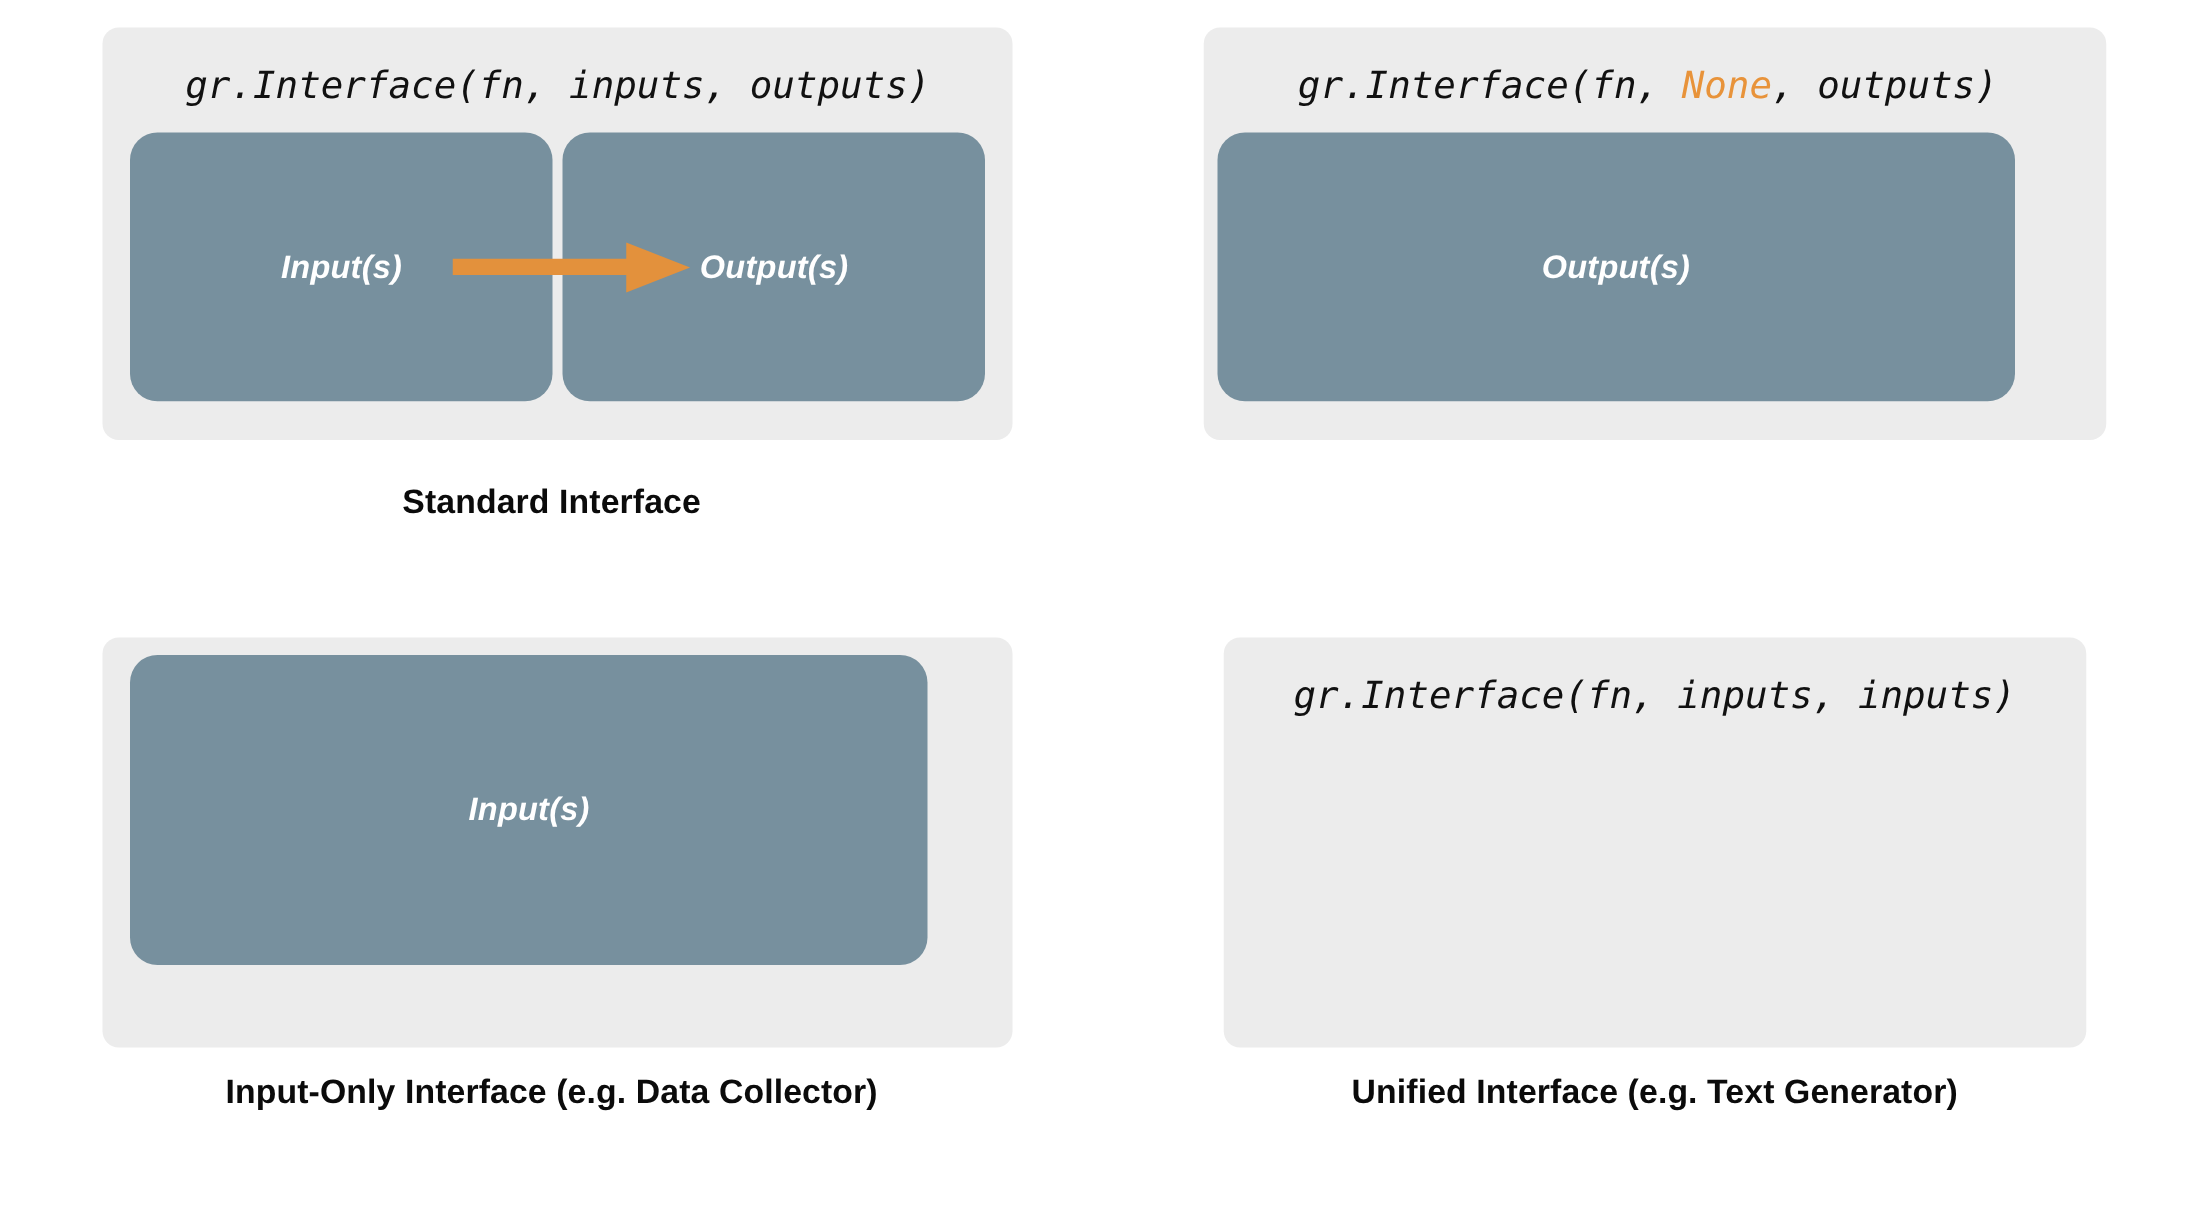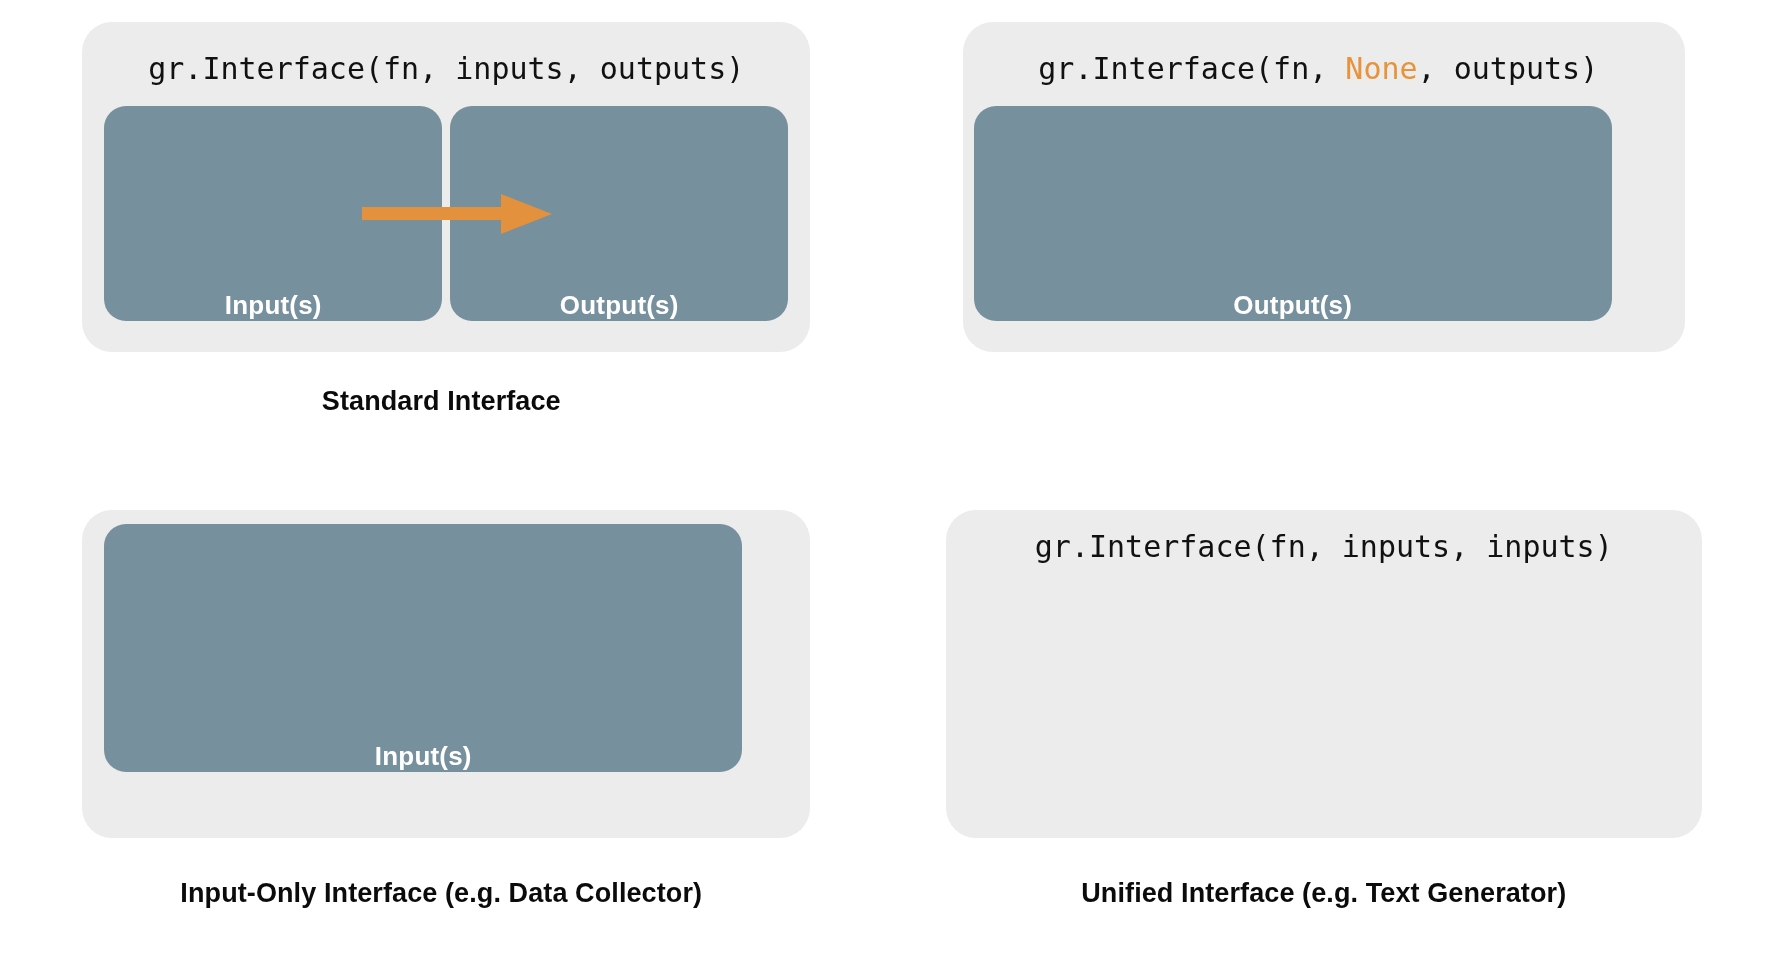--- a/index.html
+++ b/index.html
@@ -31,22 +31,23 @@
   }
 
   
   .panel.p1 { padding: 22px 0 0 0; }
   .panel.p2 { padding: 22px 0 0 0; }
   .panel.p3 { padding: 22px 0 0 0; }
   .panel.p4 { padding: 22px 0 0 0; }
 
   .card {
     background: #ececec;
-    border-radius: 30px;
+    border-radius: 13px;
     box-sizing: border-box;
+    font-style: italic;
   }
 
   .card.c1 {
     width: 728px;
     height: 330px;
     margin-left: 10px;
     padding: 14px 22px 22px 22px;
   }
   .card.c2 {
     width: 722px;
@@ -54,24 +55,24 @@
     margin-left: 0px;
     padding: 14px 22px 22px 11px;
   }
   .card.c3 {
     width: 728px;
     height: 328px;
     margin-left: 10px;
     padding: 14px 22px 22px 22px;
   }
   .card.c4 {
-    width: 756px;
+    width: 690px;
     height: 328px;
     margin-left: 0px;
-    padding: 4px 22px 22px 22px;
+    padding: 14px 22px 22px 22px;
   }
 
   .code-header {
     font-family: "DejaVu Sans Mono", "Liberation Mono", monospace;
     font-size: 30px;
     color: #111111;
     text-align: center;
     letter-spacing: 0px;
     line-height: 1.0;
     padding: 18px 0 22px 0;
@@ -85,21 +86,21 @@
   .boxrow {
     display: flex;
     gap: 8px;
     position: relative;
   }
 
   .box {
     background: #77909e;
     border-radius: 22px;
     display: flex;
-    align-items: flex-end;
+    align-items: center;
     justify-content: center;
     color: #ffffff;
     font-size: 26px;
     font-weight: bold;
     letter-spacing: 0.2px;
   }
 
   
   .box.b-in    { width: 338px; height: 215px; }
   .box.b-out   { width: 338px; height: 215px; }
@@ -129,21 +130,21 @@
 
   .caption {
     font-size: 27px;
     font-weight: bold;
     color: #0b0b0b;
     margin-top: 34px;
     text-align: left;
     letter-spacing: 0.1px;
   }
   .panel.p3 .caption,
-  .panel.p4 .caption { margin-top: 40px; }
+  .panel.p4 .caption { margin-top: 20px; }
 
   .cycle-icon {
     display: inline-block;
     vertical-align: -3px;
     margin-left: 10px;
     width: 26px;
     height: 26px;
   }
 </style>
 </head>

